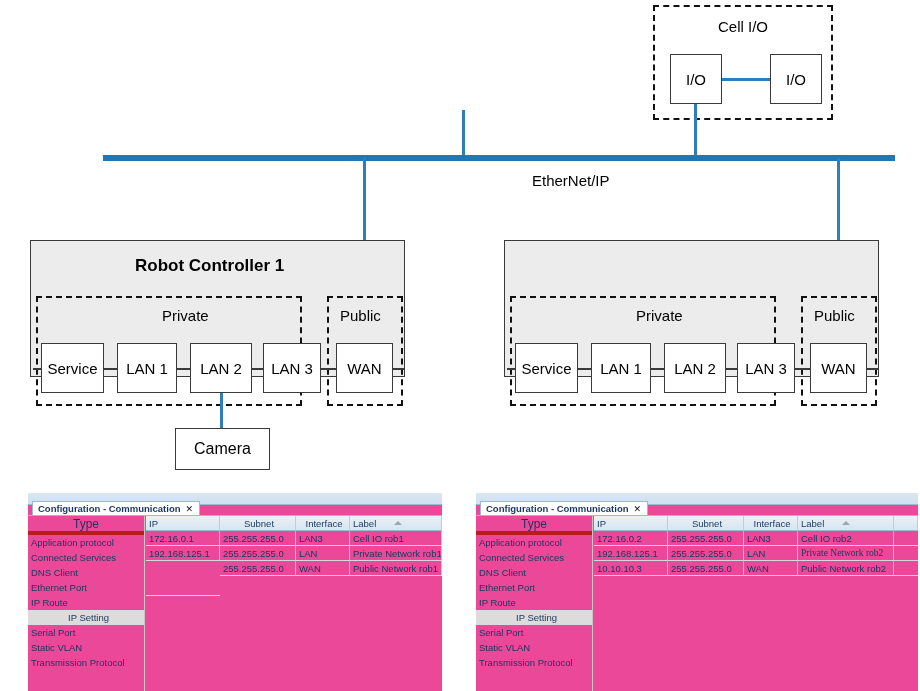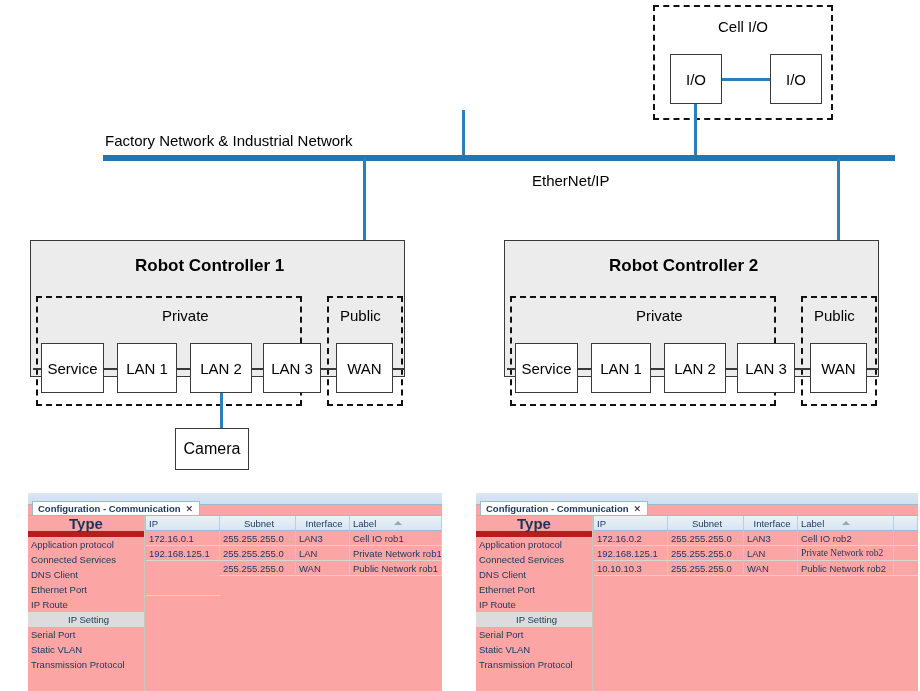--- a/index.html
+++ b/index.html
@@ -26,34 +26,34 @@
   .plc-txt{font-size:20px;}
   .io-txt{font-size:15px;}
   .cellio-txt{font-size:15px;}
   .rc-title{font-weight:bold;font-size:17px;}
   .zone-txt{font-size:15px;}
   .port-txt{font-size:15px;}
   .camera-txt{font-size:16px;}
   .net-txt{font-size:15px;}
 
   
-  .panel{position:absolute;box-sizing:border-box;background:#fca5a5;
+  .panel{position:absolute;box-sizing:border-box;background:#ec4899;
          font-size:9.5px;color:#17365d;}
   .panel-topband{position:absolute;left:0;right:0;top:0;height:11px;
          background:linear-gradient(#dbe7f2,#cfe0ef);border-bottom:1px solid #9db8d2;}
   .tab{position:absolute;top:8px;left:4px;height:14px;box-sizing:border-box;
        background:#ffffff;border:1px solid #9db8d2;border-bottom:none;
        padding:0 6px 0 5px;display:flex;align-items:center;gap:5px;
        font-size:9.5px;font-weight:bold;color:#17365d;}
   .tab-x{font-size:9px;font-weight:bold;color:#111;}
   .tab-underline{position:absolute;height:1px;background:#9db8d2;}
 
   .side{position:absolute;box-sizing:border-box;border-right:1px solid #c6c6c6;}
   .side-hdr{height:15px;display:flex;align-items:center;justify-content:center;
-            font-size:15px;color:#17365d;border-bottom:6px solid #b91c1c;font-weight:bold;}
+            font-size:12px;color:#17365d;border-bottom:4px solid #b91c1c;}
   .side-item{height:15px;display:flex;align-items:center;padding-left:3px;
              font-size:9.5px;color:#17365d;white-space:nowrap;}
   .side-item.sel{background:#dcdcdc;padding-left:40px;}
 
   .grid{position:absolute;box-sizing:border-box;}
   .grow{display:flex;height:15px;box-sizing:border-box;}
   .gcell{box-sizing:border-box;border-right:1px solid #c9c9c9;
          border-bottom:1px solid #d7d7d7;display:flex;align-items:center;
          padding-left:3px;font-size:9.5px;color:#17365d;white-space:nowrap;
          overflow:hidden;}
@@ -75,21 +75,20 @@
   <div class="lbl cellio-txt" style="left:718px;top:18px;">Cell I/O</div>
   <div class="nbox wbox" style="left:670px;top:54px;width:52px;height:50px;">
     <span class="io-txt">I/O</span>
   </div>
   <div class="nbox wbox" style="left:770px;top:54px;width:52px;height:50px;">
     <span class="io-txt">I/O</span>
   </div>
   <div class="line-h" style="left:722px;top:78px;width:48px;"></div>
   <div class="line-v" style="left:694px;top:104px;height:54px;"></div>
 
-  <div class="lbl net-txt" style="left:105px;top:132px;">Factory Network &amp; Industrial Network</div>
   <div class="bus" style="left:103px;top:155px;width:792px;"></div>
   <div class="lbl net-txt" style="left:532px;top:172px;">EtherNet/IP</div>
 
   <div class="line-v" style="left:363px;top:158px;height:195px;"></div>
   <div class="line-v" style="left:837px;top:158px;height:195px;"></div>
 
   <div class="nbox" style="left:30px;top:240px;width:375px;height:137px;align-items:flex-start;justify-content:center;">
   </div>
   <div class="lbl rc-title" style="left:135px;top:256px;">Robot Controller 1</div>
   <div class="dash" style="left:36px;top:296px;width:266px;height:110px;"></div>
@@ -109,27 +108,26 @@
     <span class="port-txt">LAN 2</span>
   </div>
   <div class="nbox wbox" style="left:263px;top:343px;width:58px;height:50px;">
     <span class="port-txt">LAN 3</span>
   </div>
   <div class="nbox wbox" style="left:336px;top:343px;width:57px;height:50px;">
     <span class="port-txt">WAN</span>
   </div>
 
   <div class="line-v" style="left:220px;top:393px;height:35px;"></div>
-  <div class="nbox wbox" style="left:175px;top:428px;width:74px;height:42px;">
+  <div class="nbox wbox" style="left:175px;top:428px;width:95px;height:42px;">
     <span class="camera-txt">Camera</span>
   </div>
 
   <div class="nbox" style="left:504px;top:240px;width:375px;height:137px;align-items:flex-start;justify-content:center;">
   </div>
-  <div class="lbl rc-title" style="left:609px;top:256px;">Robot Controller 2</div>
   <div class="dash" style="left:510px;top:296px;width:266px;height:110px;"></div>
   <div class="lbl zone-txt" style="left:636px;top:307px;">Private</div>
   <div class="dash" style="left:801px;top:296px;width:76px;height:110px;"></div>
   <div class="lbl zone-txt" style="left:814px;top:307px;">Public</div>
 
   <div class="blackline-h" style="left:507px;top:368px;width:372px;"></div>
 
   <div class="nbox wbox" style="left:515px;top:343px;width:63px;height:50px;">
     <span class="port-txt">Service</span>
   </div>

